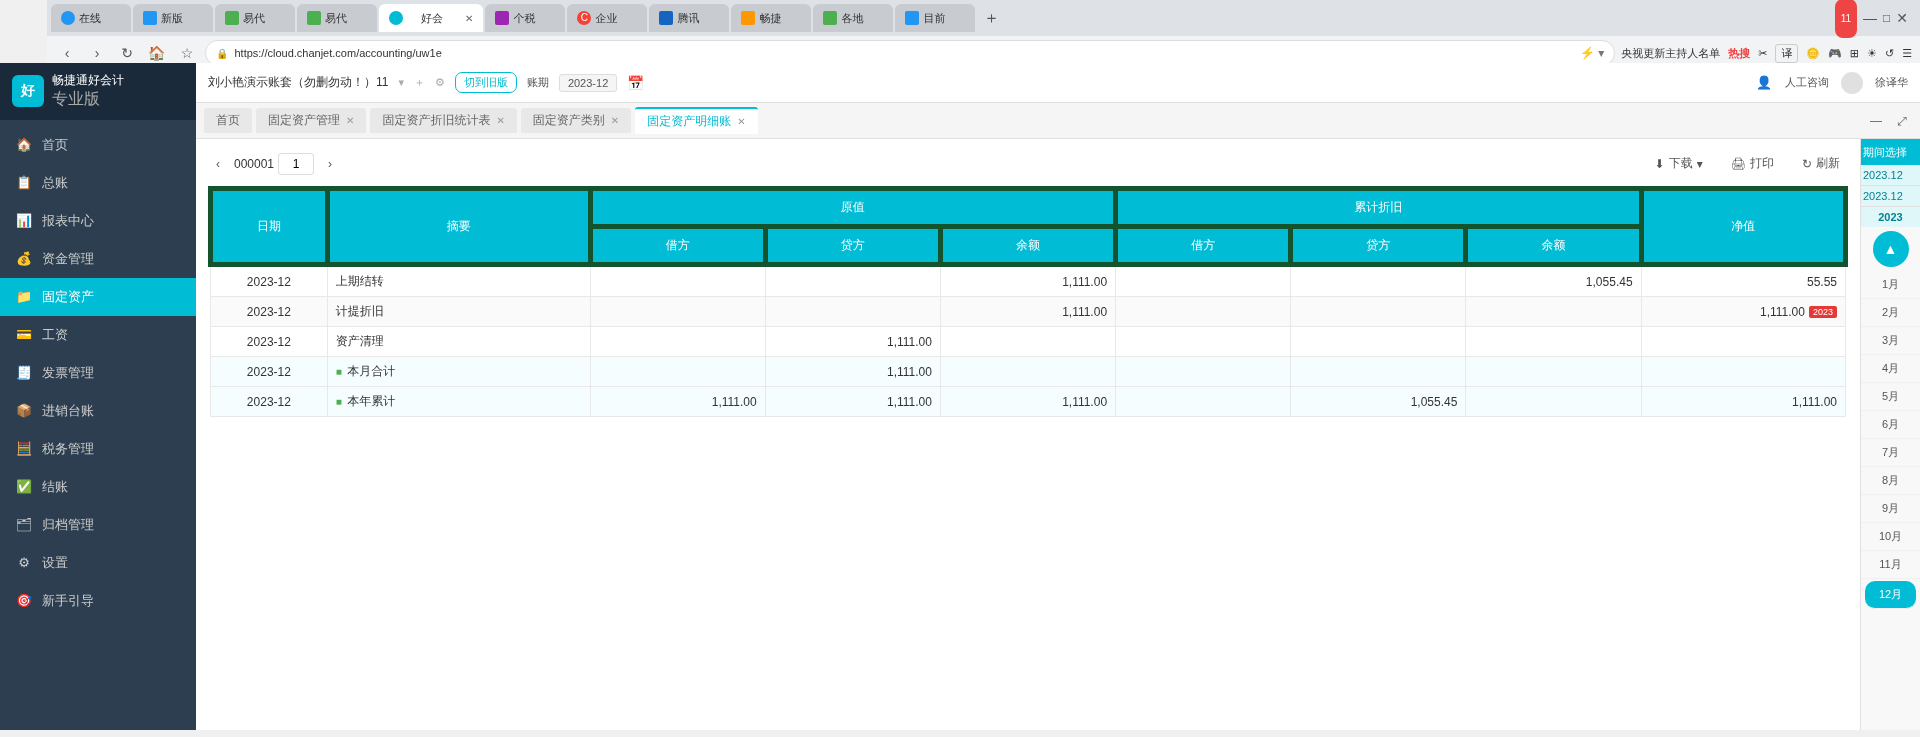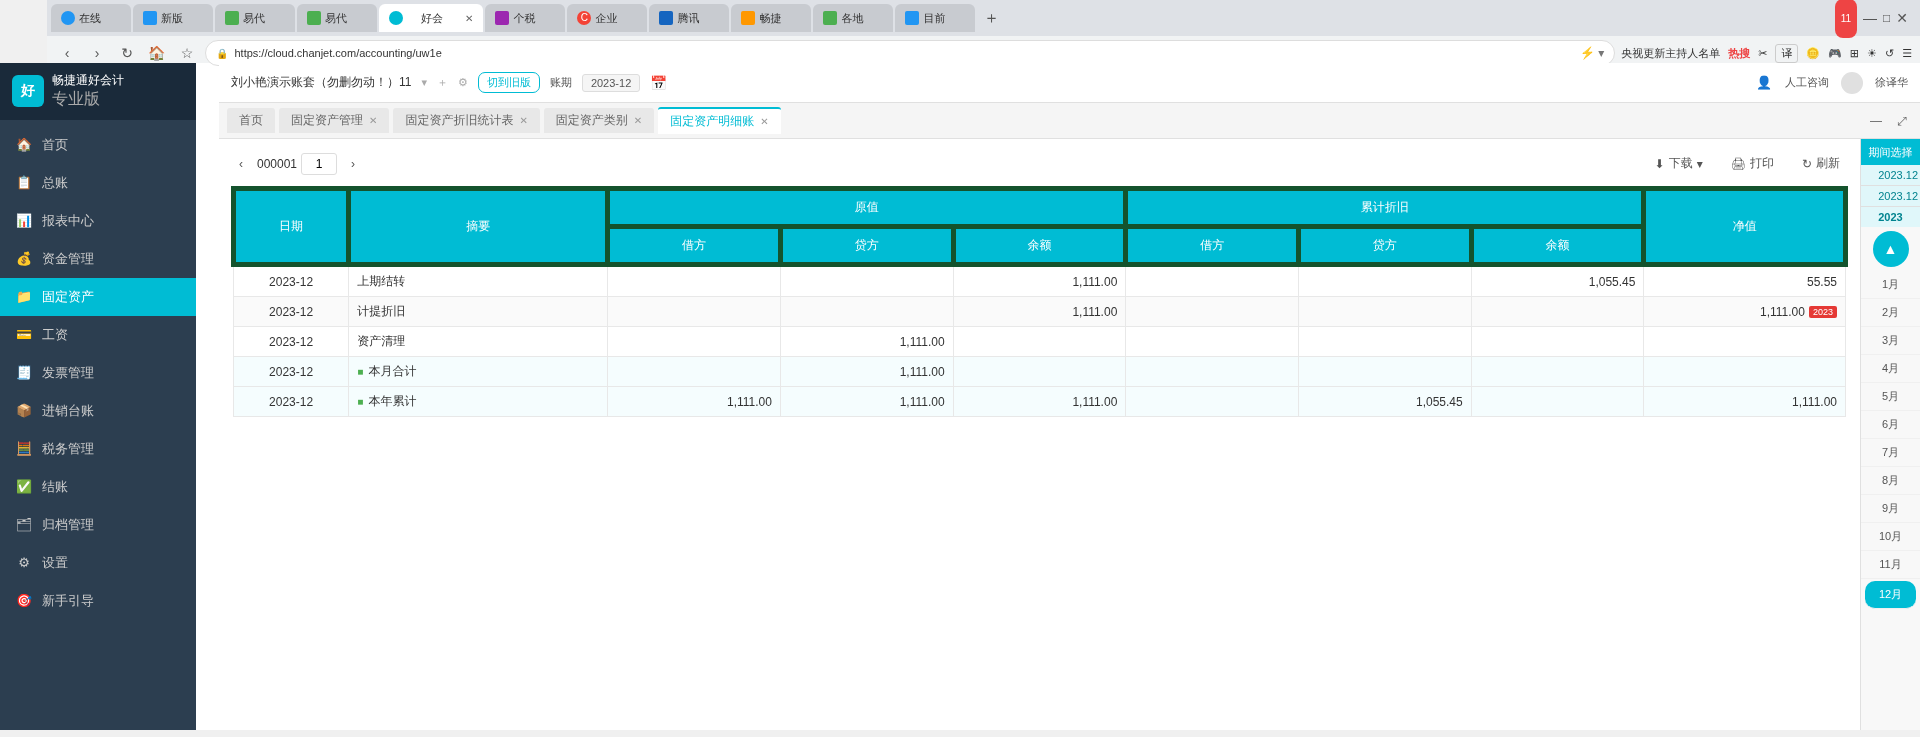--- a/index.html
+++ b/index.html
@@ -35,21 +35,21 @@
     .nav-icon { width: 16px; height: 16px; display: flex; align-items: center; justify-content: center; font-size: 13px; flex-shrink: 0; }
 
     
     .app-header { height: 40px; background: #fff; border-bottom: 1px solid #e0e0e0; display: flex; align-items: center; padding: 0 12px; gap: 10px; }
     .account-name { font-size: 12px; color: #333; }
     .period-badge { background: #f5f5f5; border: 1px solid #ddd; border-radius: 3px; padding: 2px 8px; font-size: 11px; color: #555; cursor: pointer; }
     .switch-btn { border: 1px solid #00bcd4; color: #00bcd4; border-radius: 7px; padding: 2px 8px; font-size: 11px; cursor: pointer; }
     .header-right { margin-left: auto; display: flex; align-items: center; gap: 12px; font-size: 11px; color: #555; }
 
     
-    .main-content { flex: 1; display: flex; flex-direction: column; overflow: hidden; margin-left: 23px; }
+    .main-content { flex: 1; display: flex; flex-direction: column; overflow: hidden; }
 
     
     .page-tabs { display: flex; align-items: center; height: 36px; background: #f5f5f5; border-bottom: 1px solid #e0e0e0; padding: 0 8px; gap: 4px; }
     .page-tab { display: flex; align-items: center; padding: 4px 12px; border-radius: 3px 3px 0 0; font-size: 12px; cursor: pointer; gap: 6px; color: #666; background: #e8e8e8; }
     .page-tab.active { background: #fff; color: #00bcd4; border-top: 2px solid #00bcd4; }
     .page-tab .tab-close { font-size: 10px; color: #999; cursor: pointer; }
     .tab-window-btns { margin-left: auto; display: flex; gap: 6px; }
     .win-btn { width: 20px; height: 20px; display: flex; align-items: center; justify-content: center; cursor: pointer; color: #666; font-size: 12px; }
 
     
@@ -69,22 +69,22 @@
     .data-table th { background: #00bcd4; color: #fff; padding: 8px 6px; text-align: center; border: 5px solid #14532d; font-weight: normal; }
     .data-table td { padding: 6px 8px; border: 1px solid #e8e8e8; color: #333; }
     .data-table tr:nth-child(even) td { background: #fafafa; }
     .td-right { text-align: right; }
     .td-center { text-align: center; }
     .sum-row td { background: #f5fdfe !important; font-weight: normal; }
     .green-icon { color: #4caf50; margin-right: 2px; font-size: 10px; }
 
     
     .period-panel { width: 60px; background: #f8f8f8; border-left: 1px solid #e0e0e0; display: flex; flex-direction: column; overflow-y: auto; flex-shrink: 0; }
-    .period-panel-title { background: #00bcd4; color: #fff; text-align: center; padding: 6px 2px; font-size: 11px; line-height: 1.3; }
-    .period-selected { background: #e0f7fa; color: #00838f; text-align: right; padding: 4px 2px; font-size: 11px; border-bottom: 1px solid #e0e0e0; cursor: pointer; }
+    .period-panel-title { background: #00bcd4; color: #fff; text-align: left; padding: 6px 2px; font-size: 11px; line-height: 1.3; }
+    .period-selected { background: #e0f7fa; color: #00838f; text-align: left; padding: 4px 2px; font-size: 11px; border-bottom: 1px solid #e0e0e0; cursor: pointer; }
     .period-month { text-align: center; padding: 6px 2px; font-size: 11px; color: #555; cursor: pointer; border-bottom: 1px solid #f0f0f0; }
     .period-month.active { background: #00bcd4; color: #fff; border-radius: 10px; margin: 2px 4px; }
     .back-to-top { width: 36px; height: 36px; background: #00bcd4; border-radius: 50%; display: flex; align-items: center; justify-content: center; color: #fff; cursor: pointer; margin: 4px auto; font-size: 14px; }
   </style>
 </head>
 <body>
 
 <div class="browser-chrome">
   <div class="tab-bar">
 

